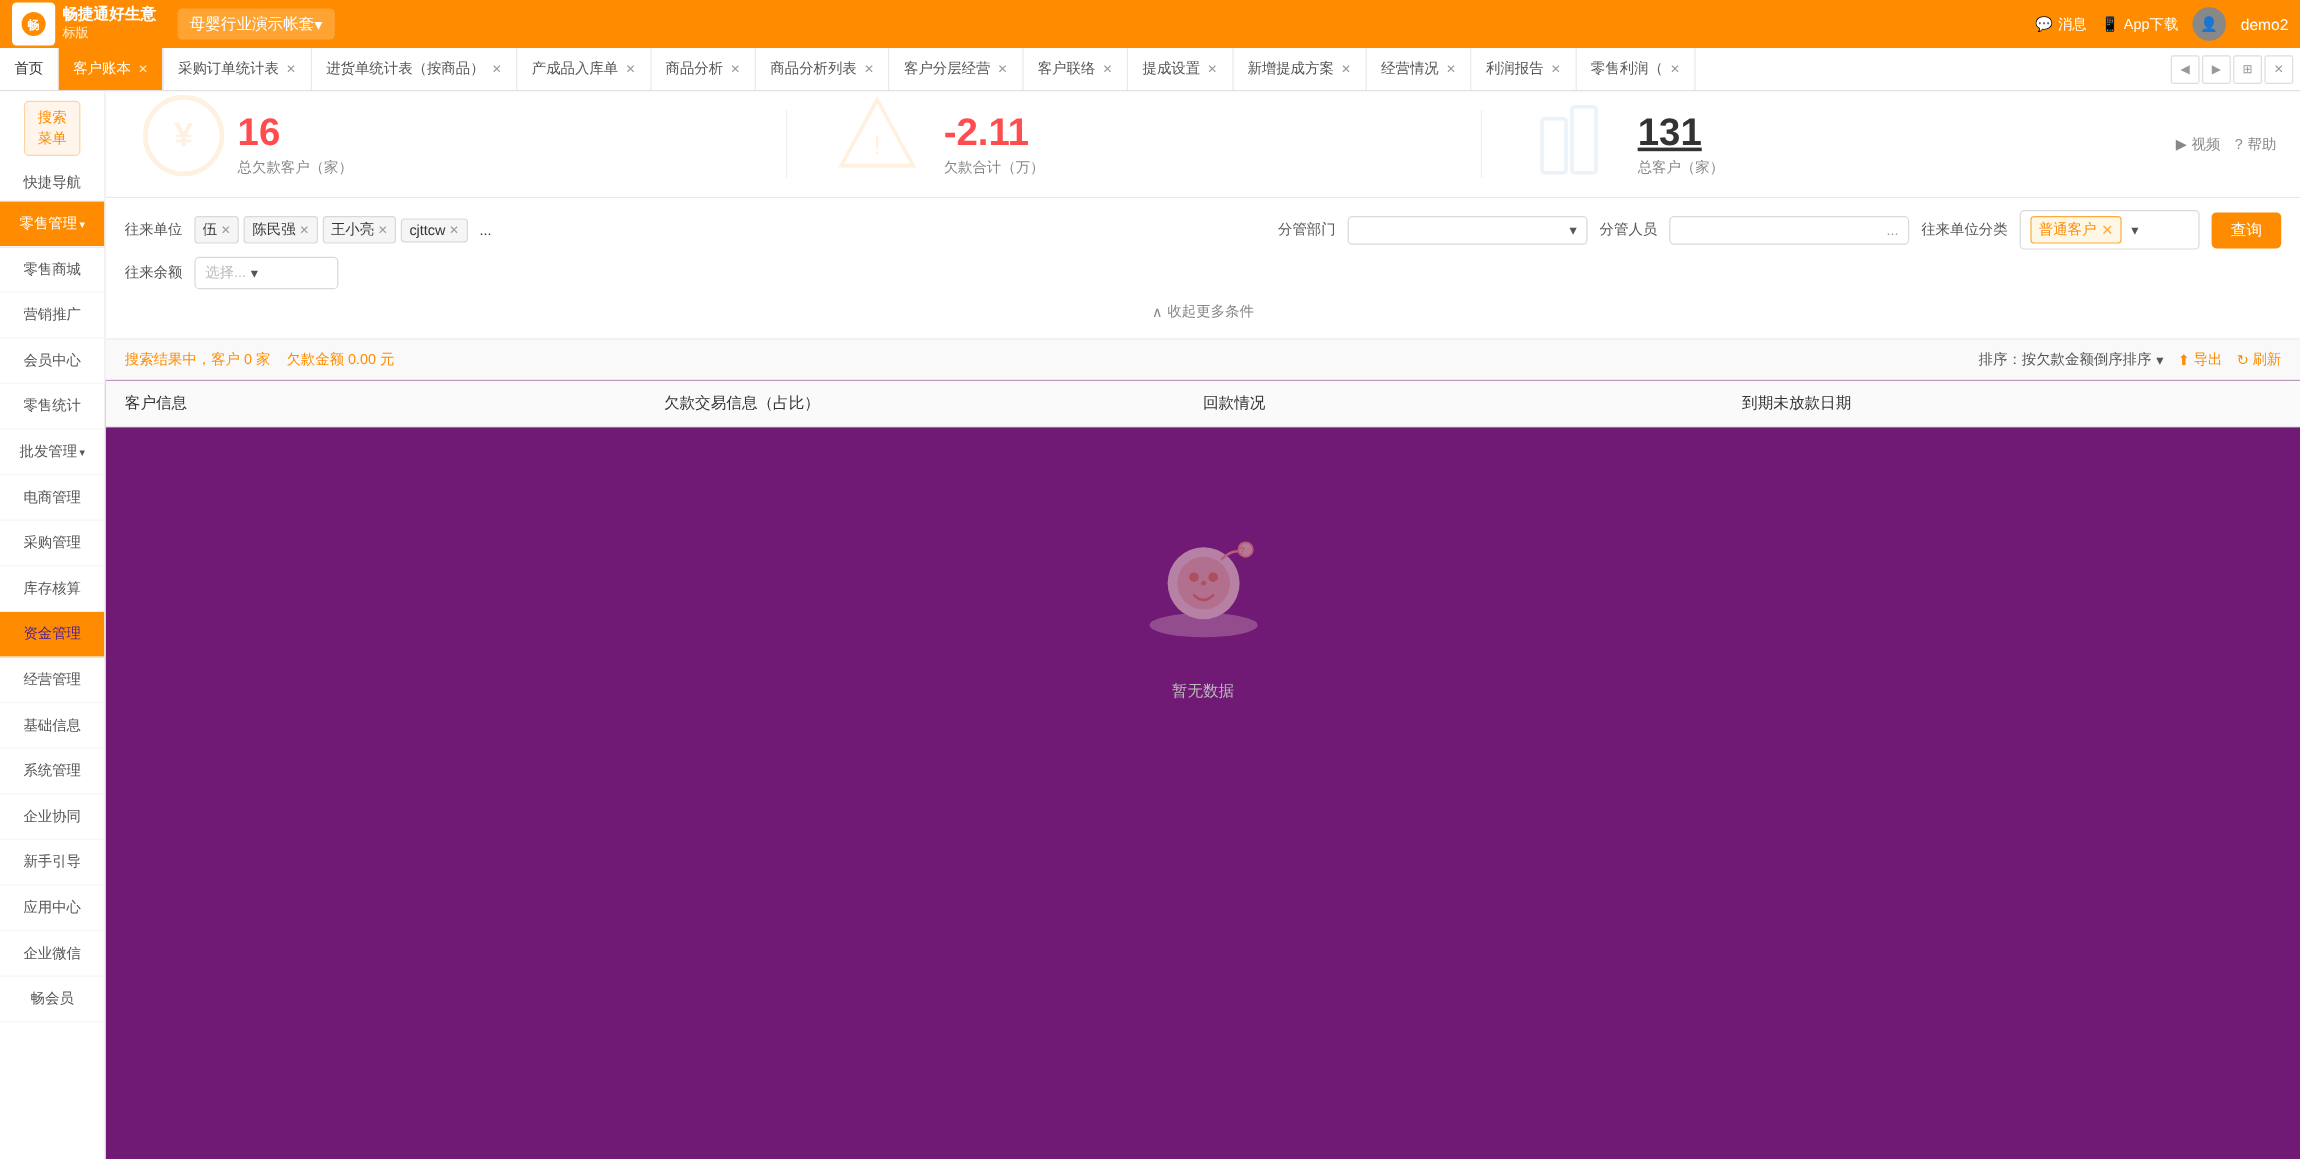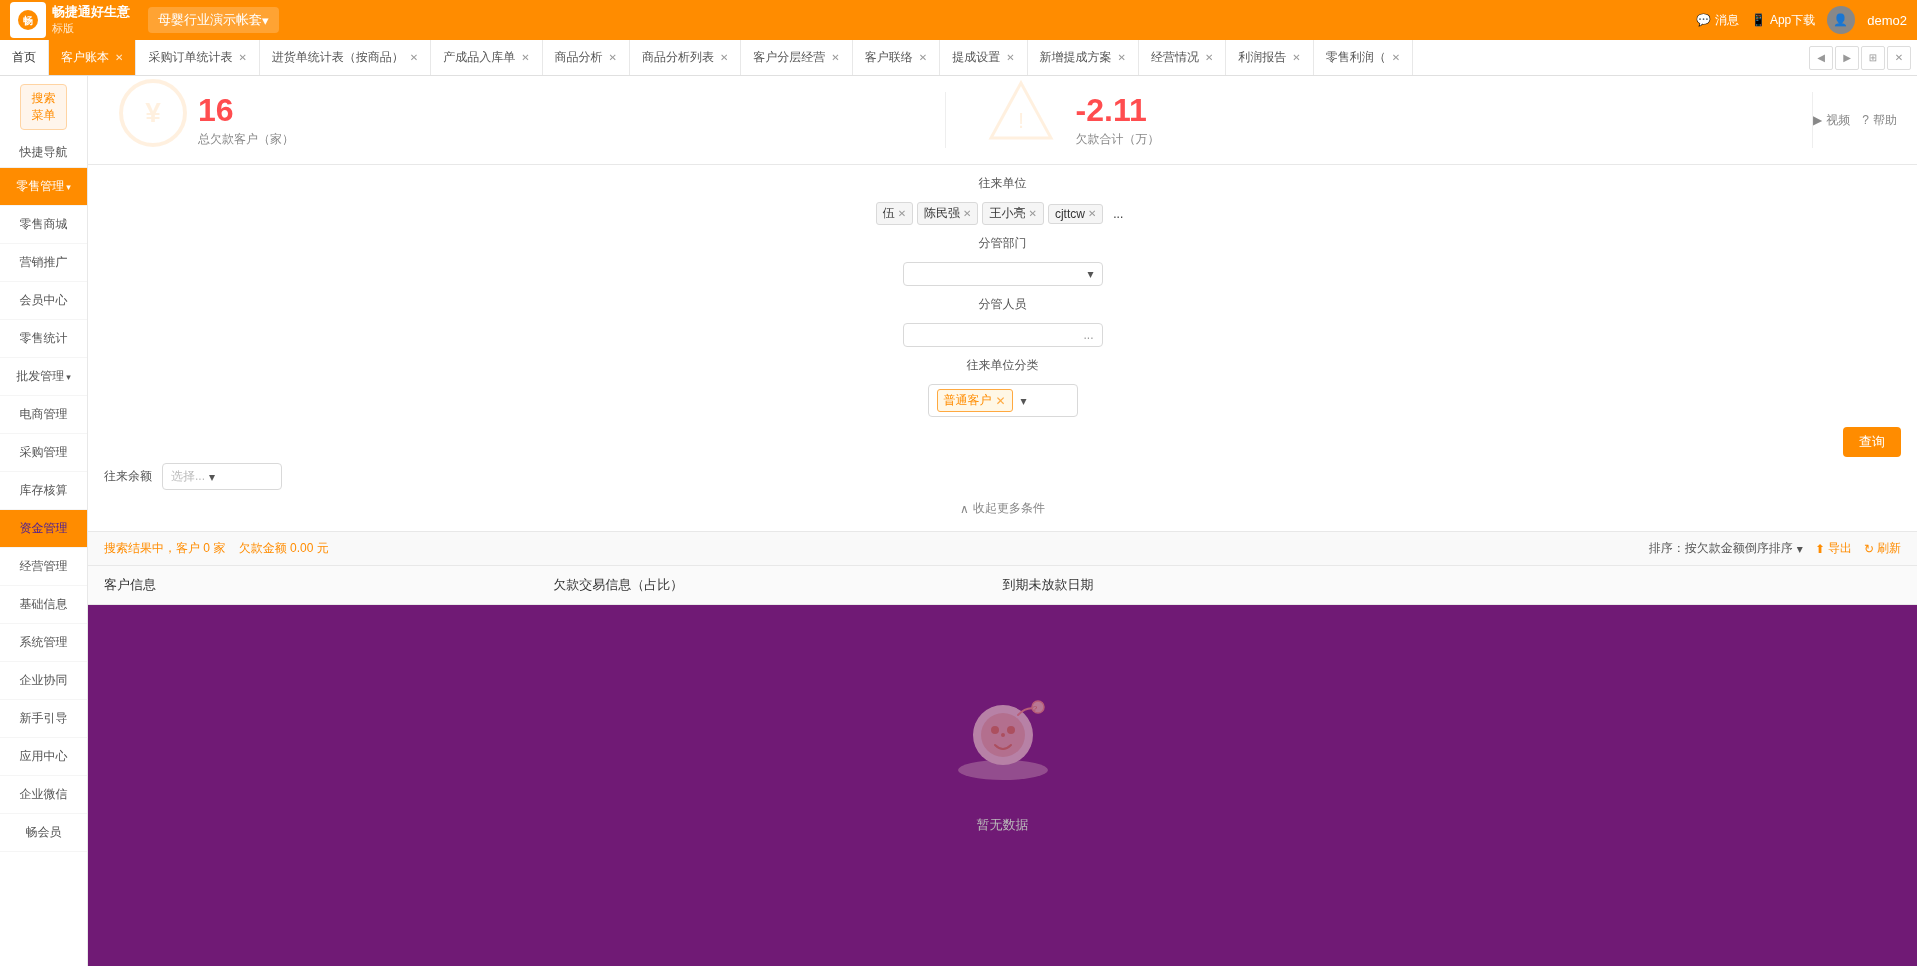--- a/index.html
+++ b/index.html
@@ -48,21 +48,21 @@
     .stat-value { font-size: 32px; font-weight: bold; }
     .stat-value.red { color: #ff4d4f; }
     .stat-value.dark { color: #333; text-decoration: underline; }
     .stat-label { font-size: 12px; color: #888; margin-top: 2px; text-align: center; }
     .stats-actions { margin-left: auto; display: flex; gap: 12px; align-items: center; }
     .stats-action-btn { display: flex; align-items: center; gap: 4px; color: #888; font-size: 12px; cursor: pointer; }
     .stat-section { flex: 1; display: flex; align-items: center; position: relative; min-width: 300px; }
 
     
     .filter-area { background: #fff; padding: 10px 16px; border-bottom: 1px solid #e8e8e8; flex-shrink: 0; }
-    .filter-row { display: flex; align-items: center; gap: 10px; flex-wrap: wrap; margin-bottom: 6px; flex-direction: column; }
+    .filter-row { display: flex; align-items: center; gap: 10px; flex-wrap: wrap; margin-bottom: 6px; }
     .filter-label { font-size: 12px; color: #555; white-space: nowrap; }
     .filter-tags { display: flex; align-items: center; gap: 4px; flex-wrap: wrap; flex: 1; }
     .filter-tag { display: flex; align-items: center; gap: 3px; background: #f5f5f5; border: 1px solid #d9d9d9; border-radius: 3px; padding: 2px 6px; font-size: 12px; color: #333; }
     .filter-tag .tag-close { color: #999; cursor: pointer; font-size: 10px; }
     .filter-select { display: flex; align-items: center; gap: 4px; border: 1px solid #d9d9d9; border-radius: 4px; padding: 4px 8px; min-width: 120px; background: #fff; cursor: pointer; font-size: 12px; color: #555; }
     .filter-select-wide { min-width: 200px; }
     .filter-person { display: flex; align-items: center; gap: 4px; border: 1px solid #d9d9d9; border-radius: 4px; padding: 4px 8px; min-width: 200px; background: #fff; cursor: pointer; font-size: 12px; color: #555; }
     .filter-person .dots { color: #999; }
     .filter-row2 { display: flex; align-items: center; gap: 10px; }
     .query-btn { background: #ff8c00; color: #fff; border: none; border-radius: 4px; padding: 6px 16px; font-size: 13px; cursor: pointer; margin-left: auto; }
@@ -252,20 +252,32 @@
               <text x="35" y="50" text-anchor="middle" fill="#ff8c00" font-size="22">!</text>
             </svg>
           </div>
           <div style="margin-left: 100px;">
             <div class="stat-value red">-2.11</div>
             <div class="stat-label">欠款合计（万）</div>
           </div>
           <div style="position:absolute;right:0;top:0;bottom:0;width:1px;background:#eee;"></div>
         </div>
 
+        <div class="stat-section" style="padding-left:30px;">
+          <div style="position:absolute;left:40px;opacity:0.12;">
+            <svg width="70" height="70" viewBox="0 0 70 70" fill="none">
+              <rect x="10" y="15" width="20" height="45" rx="2" stroke="#6699cc" stroke-width="3" fill="none"></rect>
+              <rect x="35" y="5" width="20" height="55" rx="2" stroke="#6699cc" stroke-width="3" fill="none"></rect>
+            </svg>
+          </div>
+          <div style="margin-left: 100px;">
+            <div class="stat-value dark">131</div>
+            <div class="stat-label">总客户（家）</div>
+          </div>
+        </div>
 
         <div class="stats-actions">
           <div class="stats-action-btn">
             <span>▶</span>
             <span>视频</span>
           </div>
           <div class="stats-action-btn">
             <span>?</span>
             <span>帮助</span>
           </div>
@@ -360,20 +372,21 @@
             <span>↻</span>
             <span>刷新</span>
           </div>
         </div>
       </div>
 
       <div class="table-area">
         <div class="table-header">
           <div class="table-header-cell">客户信息</div>
           <div class="table-header-cell">欠款交易信息（占比）</div>
+          <div class="table-header-cell">回款情况</div>
           <div class="table-header-cell">到期未放款日期</div>
         </div>
 
         <div class="empty-state">
           <div class="empty-icon">
             <svg width="120" height="100" viewBox="0 0 120 100" fill="none" xmlns="http://www.w3.org/2000/svg">
               <ellipse cx="60" cy="85" rx="45" ry="10" fill="#fde8d8" opacity="0.5"></ellipse>
               <circle cx="60" cy="50" r="30" fill="#fde8d8"></circle>
               <circle cx="60" cy="50" r="22" fill="#f5c4a8"></circle>
               <circle cx="52" cy="45" r="4" fill="#e8844a"></circle>

